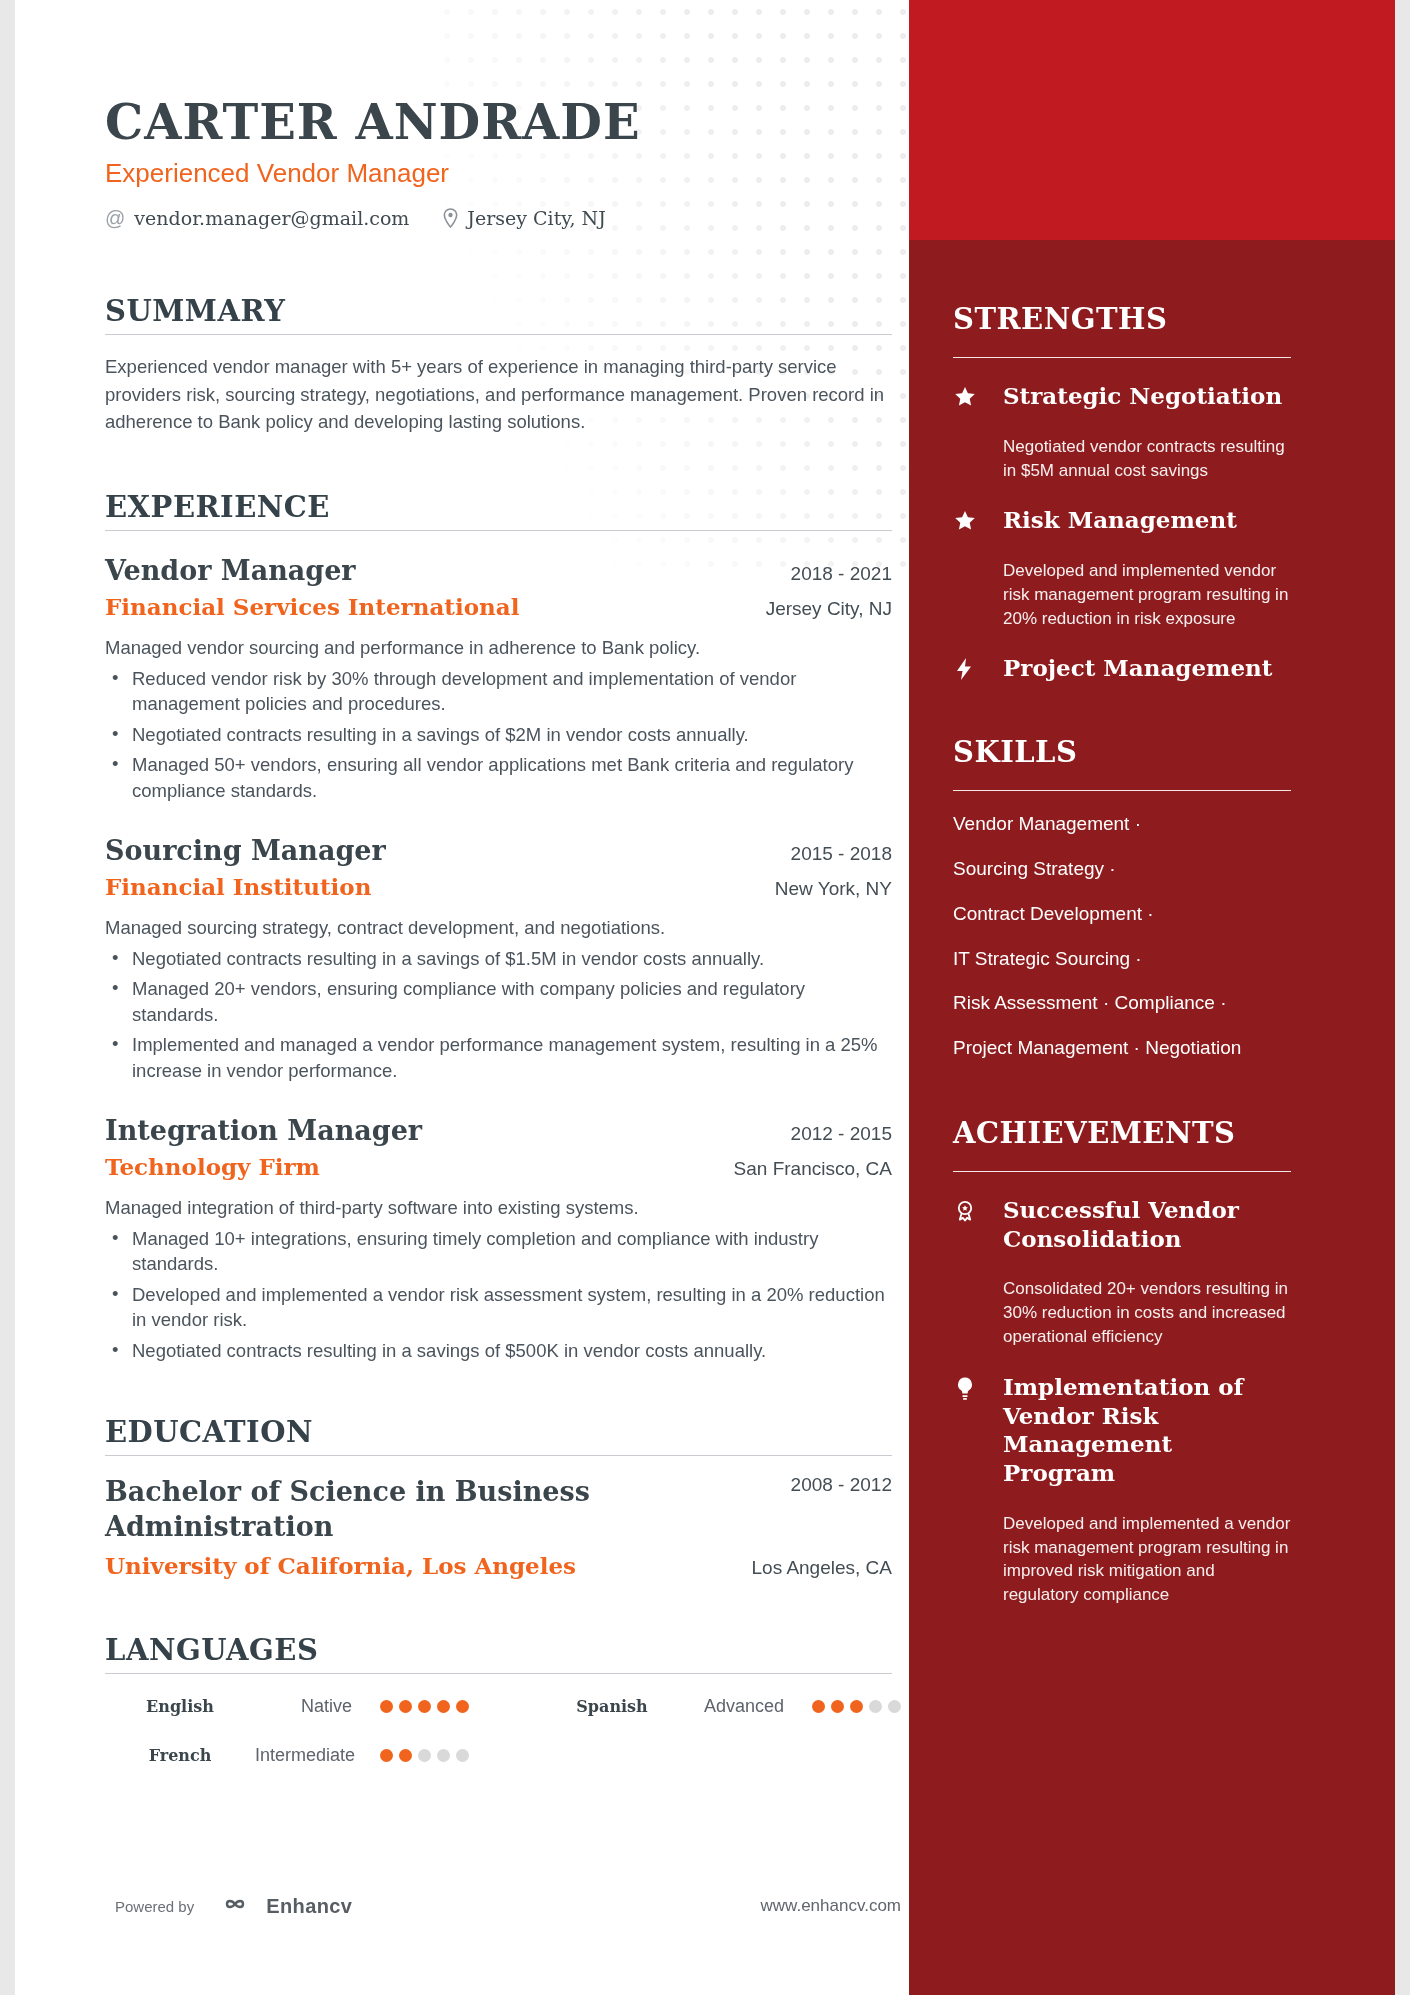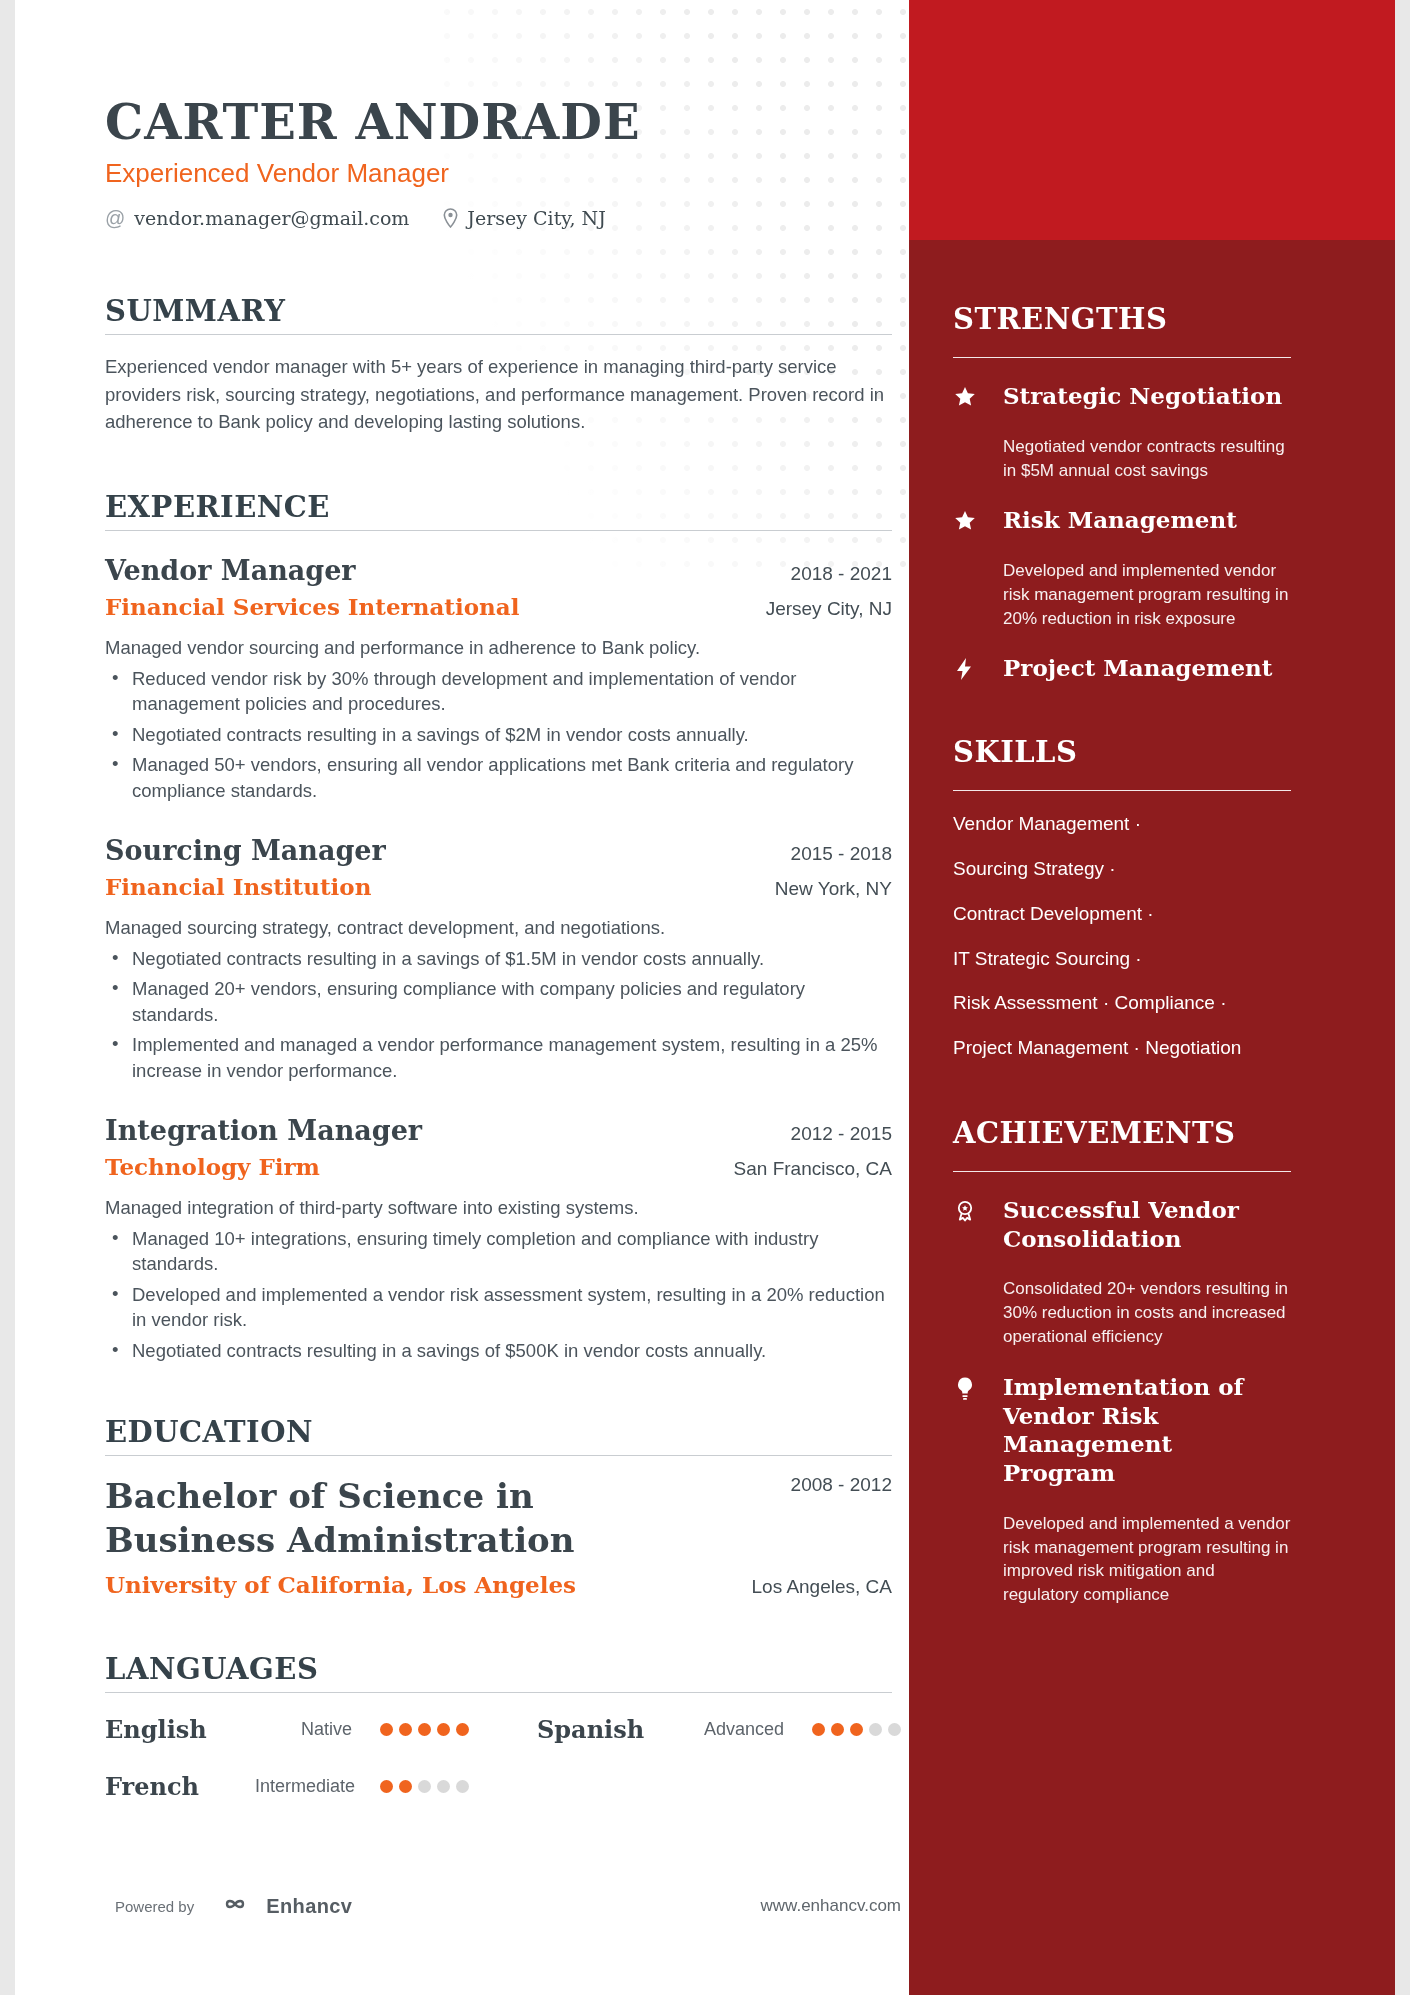--- a/index.html
+++ b/index.html
@@ -54,30 +54,30 @@
   .company { font-family:"DejaVu Serif", serif; font-weight:700; font-size:23px; color:#f0641e; }
   .job-loc { font-size:19px; color:#434d54; }
   .job-intro { margin-top:15px; font-size:18.5px; line-height:1.38; color:#4b545c; }
   ul.bullets { margin-top:5px; list-style:none; }
   ul.bullets li { position:relative; padding-left:27px; margin-top:5px;
     font-size:18.5px; line-height:1.38; color:#4b545c; }
   ul.bullets li::before { content:"•"; position:absolute; left:7px; top:-1px; color:#4b545c; }
 
   .education-sec { margin-top:52px; }
   .degree-block { margin-top:18px; }
-  .degree { font-family:"DejaVu Serif", serif; font-weight:700; font-size:34px;
+  .degree { font-family:"DejaVu Serif", serif; font-weight:700; font-size:27px;
     line-height:1.3; color:#3b454c; max-width:520px; }
   .edu-top { display:flex; justify-content:space-between; align-items:flex-start; }
   .school-row { margin-top:8px; display:flex; justify-content:space-between; align-items:baseline; }
   .school { font-family:"DejaVu Serif", serif; font-weight:700; font-size:23px; color:#f0641e; }
 
   .languages-sec { margin-top:54px; }
   .lang-grid { margin-top:22px; display:grid; grid-template-columns:390px 390px; column-gap:42px; row-gap:28px; }
   .lang-row { display:grid; grid-template-columns:150px 125px auto; align-items:center; }
-  .lang-name { font-family:"DejaVu Serif", serif; font-weight:700; font-size:24px; color:#3b454c; }
+  .lang-name { font-family:"DejaVu Serif", serif; font-weight:700; font-size:16px; color:#3b454c;text-align:center; }
   .lang-level { font-size:18px; color:#5d646b; text-align:right; padding-right:28px; white-space:nowrap; }
   .dots { display:flex; gap:6px; align-items:center; }
   .dot { width:13px; height:13px; border-radius:50%; background:#d9d9d9; }
   .dot.filled { background:#f0641e; }
 
   
   .sidebar {
     position:absolute; right:0; top:0; width:486px; height:100%;
     background:#8e1c1e; color:#ffffff; z-index:2;
     padding:302px 104px 0 44px;

